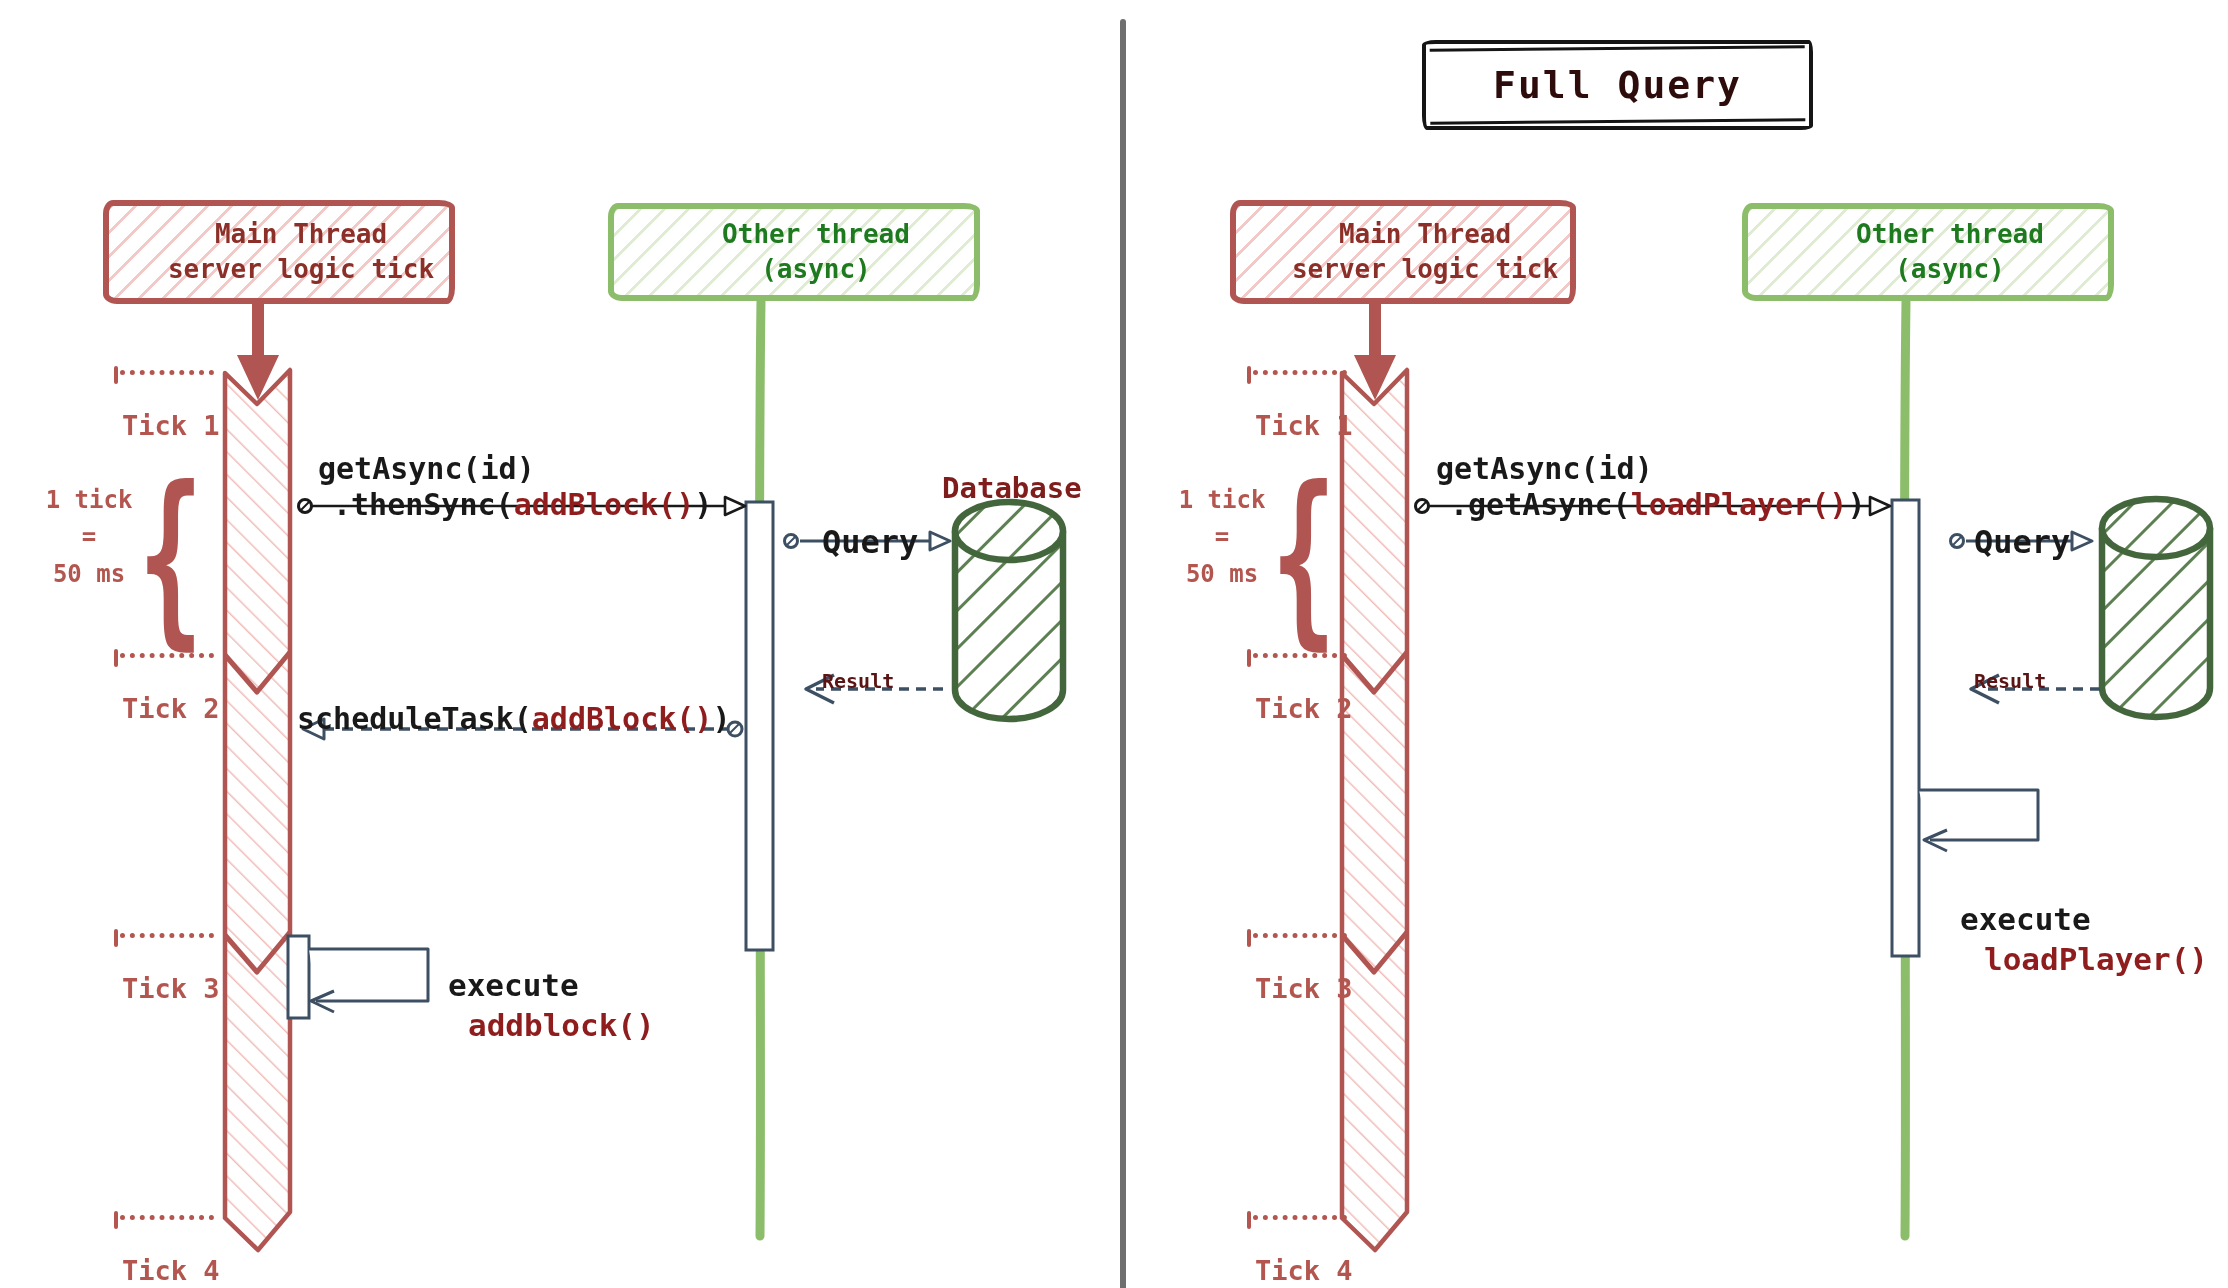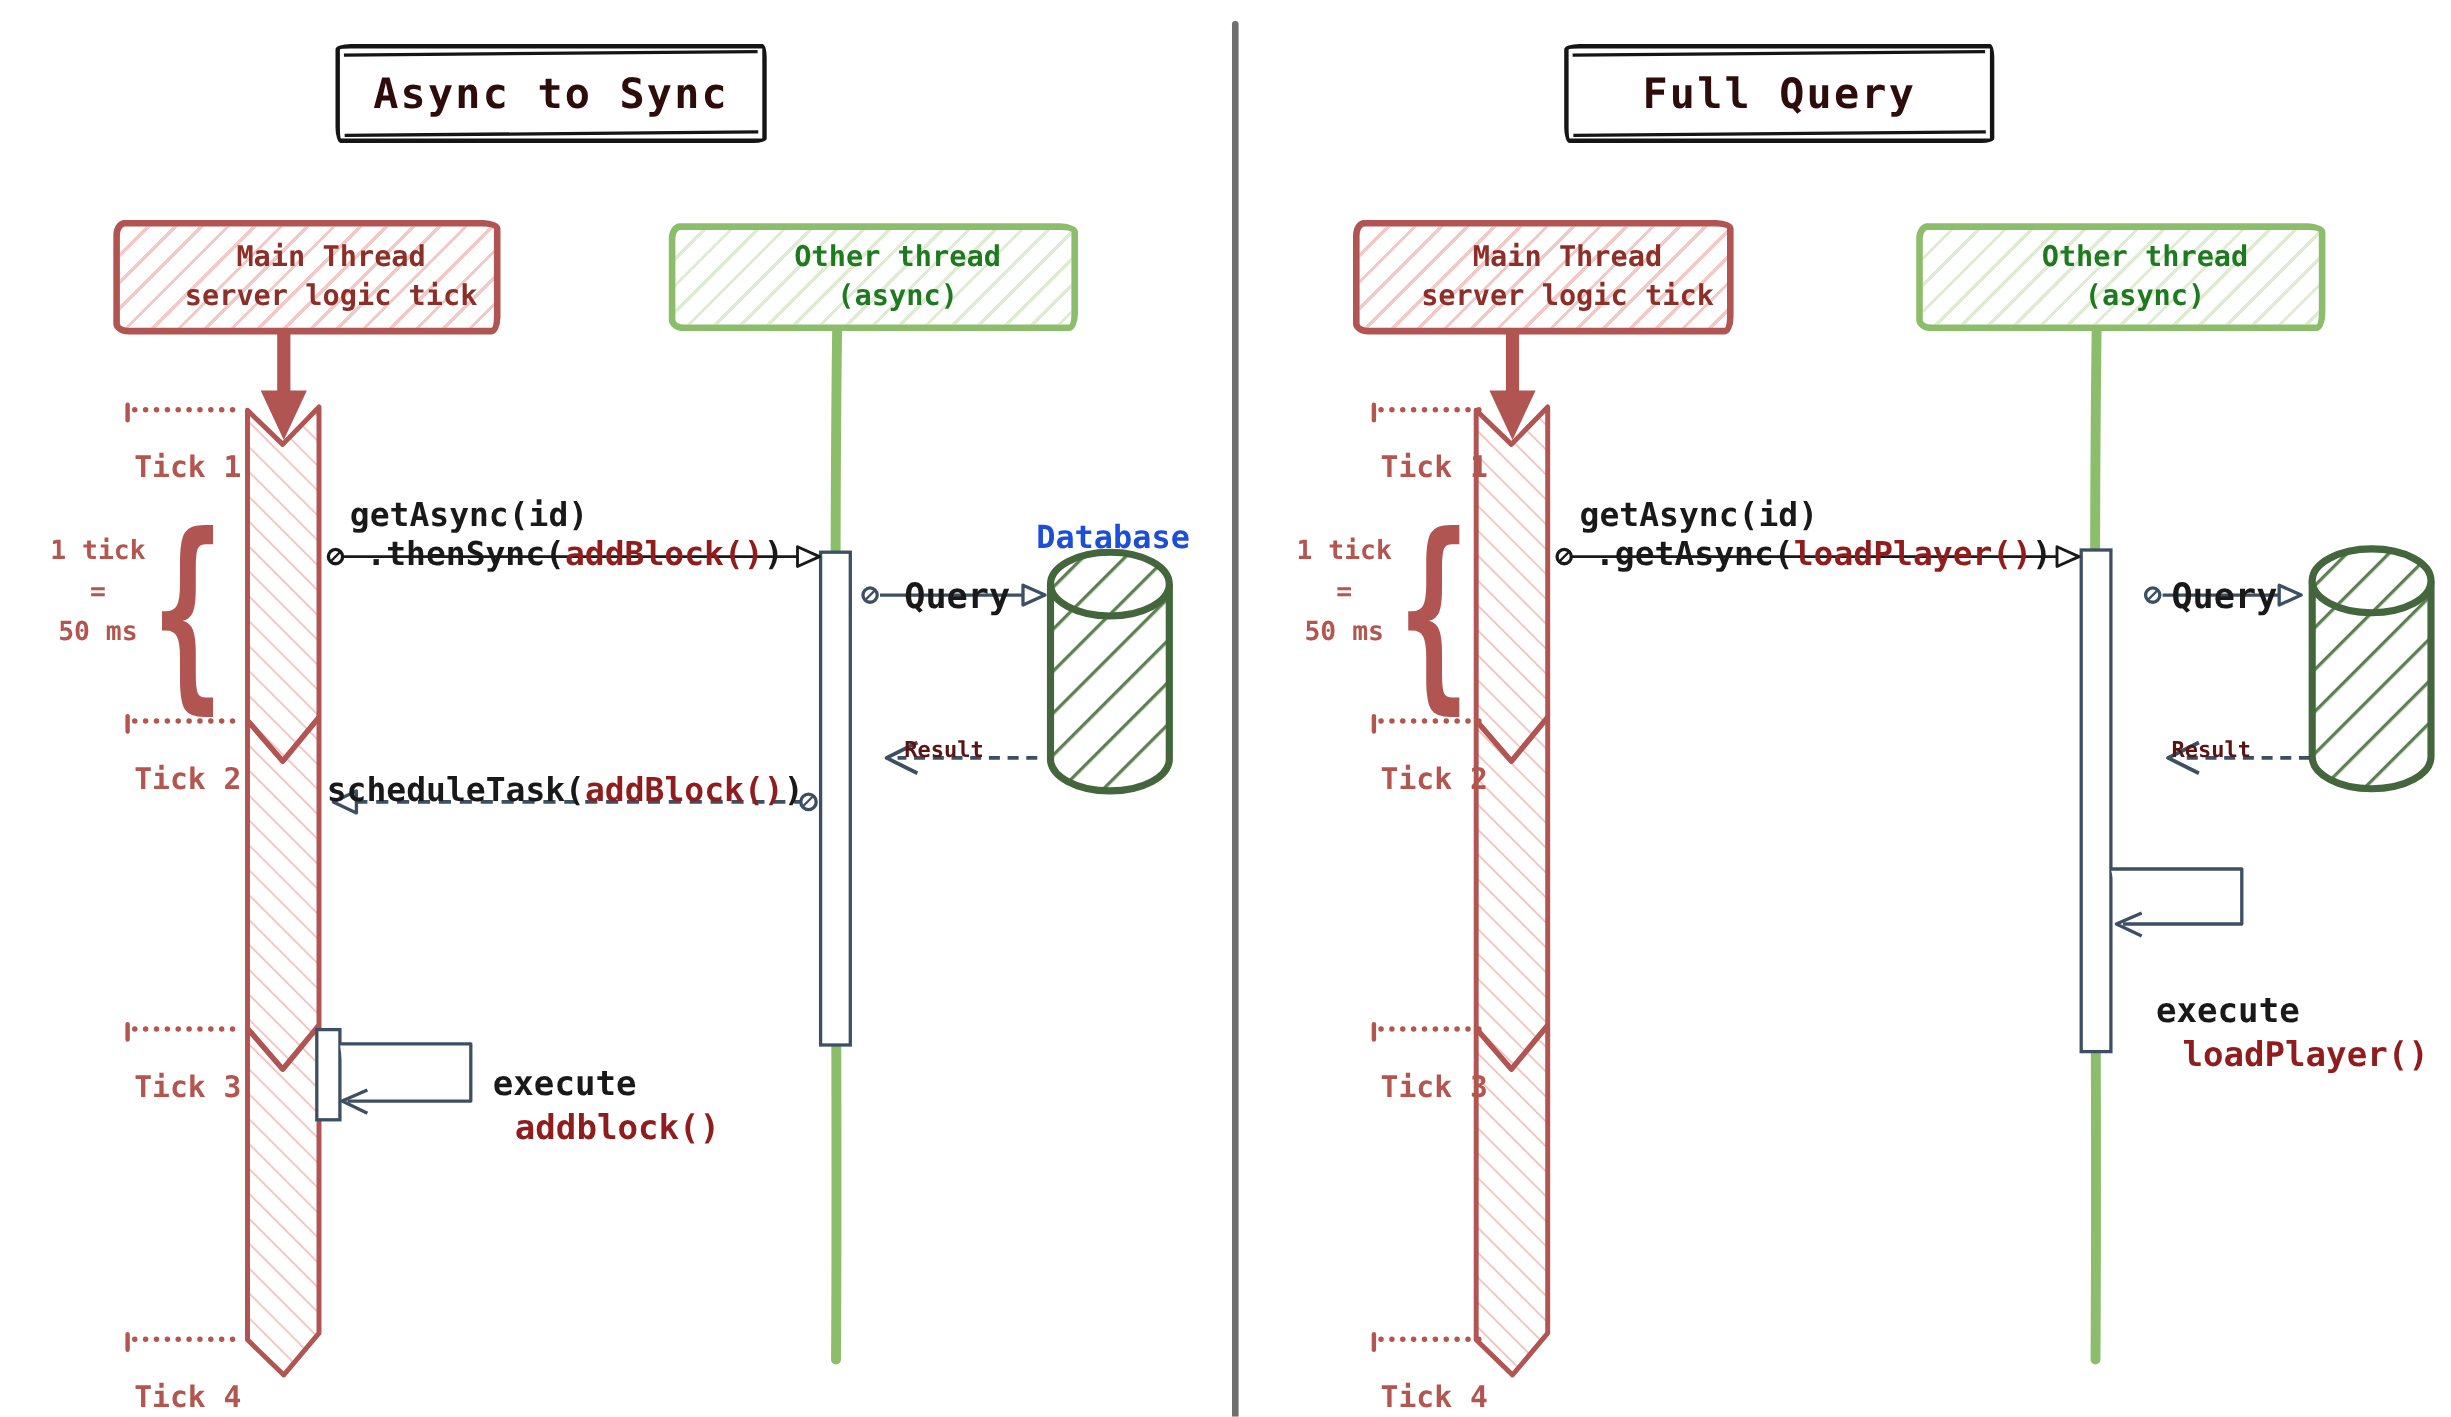--- a/index.html
+++ b/index.html
@@ -4,21 +4,21 @@
 <style>
   html,body{margin:0;padding:0;background:#ffffff;}
   #canvas{position:relative;width:2228px;height:1288px;background:#ffffff;overflow:hidden;
           font-family:"DejaVu Sans Mono",monospace;}
   #overlay{position:absolute;left:0;top:0;z-index:1;}
   .lbl{position:absolute;z-index:2;font-weight:bold;white-space:pre;line-height:1.15;margin-top:26px;}
   .code{font-size:30px;color:#191919;}
   .fn{color:#8f1d1d;}
   .result-lbl{font-size:20px;color:#5a1414;}
   .query-lbl{font-size:32px;color:#191919;}
-  .db-lbl{font-size:29px;color:#1d4ed8;}
+  .db-lbl{font-size:29px;color:#7f1d1d;}
   .tick-label{font-size:27px;color:#b3564f;}
   .dotline{position:absolute;z-index:2;width:94px;border-top:5px dotted #b3564f;}
   .dotbar{position:absolute;z-index:2;width:4px;height:18px;background:#b3564f;border-radius:2px;}
   .tick-note{position:absolute;z-index:2;width:110px;text-align:center;font-weight:bold;
              font-size:24px;color:#b3564f;line-height:37px;}
   .brace{position:absolute;z-index:2;font-size:175px;color:#b05551;font-weight:bold;
          transform:scale(0.62,1.08);transform-origin:left top;line-height:1;}
   .title-box{position:absolute;z-index:2;display:flex;align-items:center;justify-content:center;
              background:#fff;border:4px solid #151515;color:#2f0c0c;font-weight:bold;
              font-size:38px;letter-spacing:2px;
@@ -105,23 +105,20 @@
     <line x1="1966" y1="541" x2="2073" y2="541" stroke="#3d4f63" stroke-width="3"></line>
     <polygon points="2092,541 2072,532 2072,550" fill="#ffffff" stroke="#3d4f63" stroke-width="3" stroke-linejoin="round"></polygon>
     <path d="M2102,528 L2102,688 A54,29 0 0 0 2210,688 L2210,528" fill="url(#cylHatch)" stroke="#44663c" stroke-width="6.5"></path>
     <ellipse cx="2156" cy="528" rx="54" ry="29" fill="url(#cylHatch)" stroke="#44663c" stroke-width="6.5"></ellipse>
     <line x1="2100" y1="689" x2="1981" y2="689" stroke="#3d4f63" stroke-width="3.5" stroke-dasharray="10 7"></line>
     <path d="M1999,675 L1971,689 L1999,703" fill="none" stroke="#3d4f63" stroke-width="3.5" stroke-linejoin="round"></path>
     <path d="M1919,790 L2038,790 L2038,840 L1930,840" fill="#ffffff" stroke="#3d4f63" stroke-width="3" stroke-linejoin="round"></path>
     <path d="M1947,830 L1924,840 L1947,851" fill="none" stroke="#3d4f63" stroke-width="3" stroke-linejoin="round"></path>
   </svg>
 
-  <div class="title-box" style="left:305px;top:40px;width:384px;height:82px;">
-    <span>Async to Sync</span>
-  </div>
 
   <div class="actor red" style="left:103px;top:200px;width:296px;height:92px;">
     <span>Main Thread</span>
     <span>server logic tick</span>
   </div>
 
   <div class="actor green" style="left:608px;top:203px;width:316px;height:86px;">
     <span>Other thread</span>
     <span>(async)</span>
   </div>

